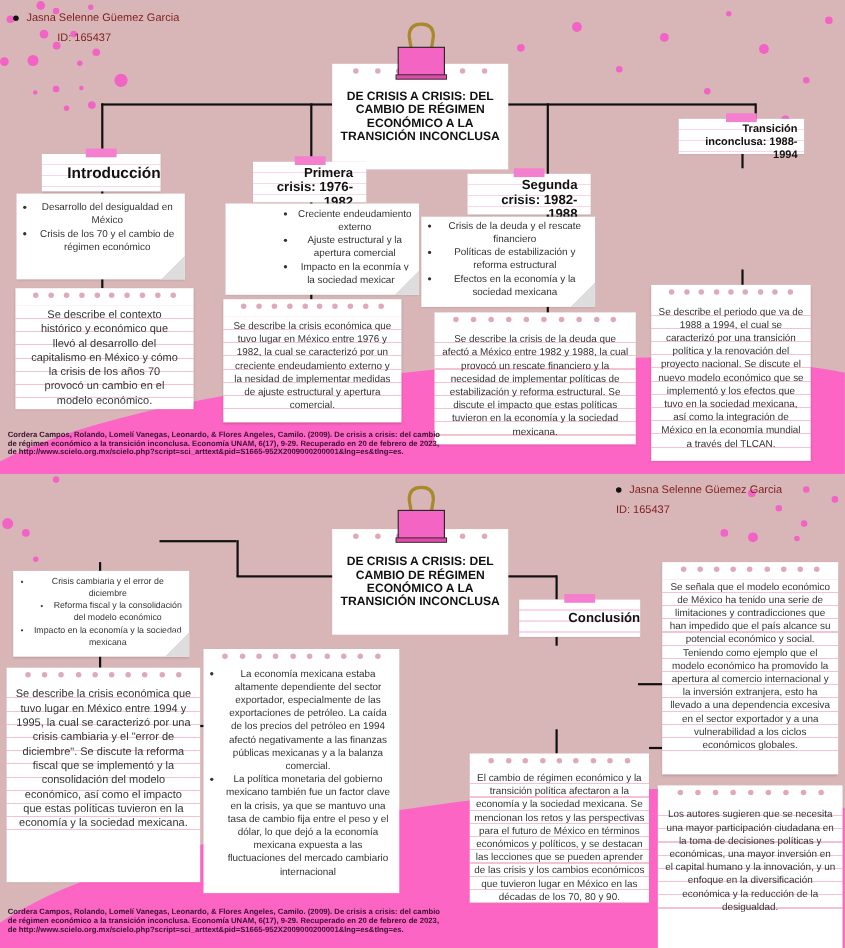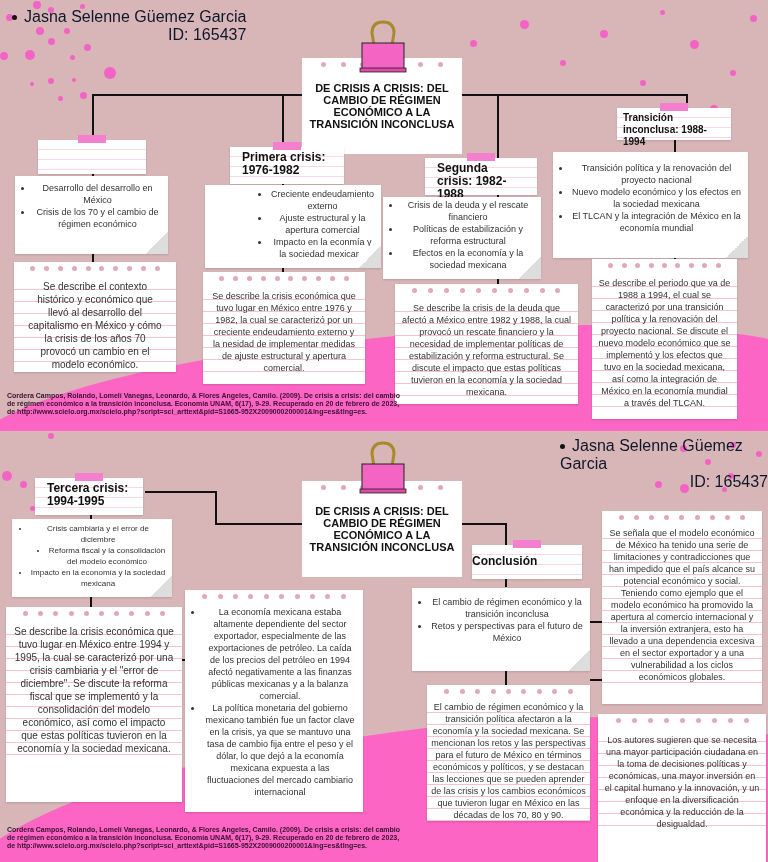--- a/index.html
+++ b/index.html
@@ -3,30 +3,30 @@
 <meta charset="utf-8">
 <style>
   html, body { margin:0; padding:0; }
   body { width:768px; height:862px; position:relative; overflow:hidden; background:#d8b6b8; font-family:"Liberation Sans", sans-serif; color:#222; }
   .panel { position:absolute; left:0; width:768px; height:431px; overflow:hidden; background:#d8b6b8; }
   .panel.top { top:0; }
   .panel.bottom { top:431px; }
   .wave { position:absolute; background:#fc65c4; }
   .dot { position:absolute; border-radius:50%; background:#f263c5; }
   .line { position:absolute; background:#111; }
-  .author { position:absolute; font-size:16px; color:#0f172a; line-height:18px; }
+  .author { position:absolute; font-size:10px; color:#7f1d1d; line-height:18px; }
   .author .bullet { display:inline-block; width:5px; height:5px; background:#111; border-radius:50%; margin-right:7px; vertical-align:middle; }
-  .author .id { display:block; text-align:right; }
+  .author .id { display:block; text-align:left; }
   .card { position:absolute; background:#fff; box-shadow:0 1px 2px rgba(0,0,0,0.15); }
   .card .txt { font-size:9px; line-height:12px; text-align:center; color:#333; padding:0 6px; }
   .lined .txt { background-image:repeating-linear-gradient(to bottom, transparent 0, transparent 11px, rgba(230,120,150,0.45) 11px, rgba(230,120,150,0.45) 12px); }
   .rings { height:12px; display:flex; justify-content:space-around; padding:4px 12px 0; }
   .ring { width:5px; height:5px; border-radius:50%; background:#e0a9b9; }
   .fold::after { content:""; position:absolute; right:0; bottom:0; width:22px; height:22px; background:linear-gradient(135deg, #fff 50%, #ddd 50%); }
-  .title-card { position:absolute; background:#fff; text-align:left; font-weight:bold; color:#111; font-size:13px; line-height:15px; padding-top:4px; box-shadow:0 1px 2px rgba(0,0,0,0.12); background-image:repeating-linear-gradient(to bottom, transparent 0, transparent 9px, rgba(240,140,190,0.35) 9px, rgba(240,140,190,0.35) 10px); }
+  .title-card { position:absolute; background:#fff; text-align:right; font-weight:bold; color:#111; font-size:13px; line-height:15px; padding-top:4px; box-shadow:0 1px 2px rgba(0,0,0,0.12); background-image:repeating-linear-gradient(to bottom, transparent 0, transparent 9px, rgba(240,140,190,0.35) 9px, rgba(240,140,190,0.35) 10px); }
   .title-card .tab { position:absolute; top:-5px; left:50%; transform:translateX(-50%); width:28px; height:8px; background:#f57fcf; }
   .main-card { position:absolute; background:#fff; text-align:center; font-weight:bold; font-size:12px; line-height:14px; color:#111; padding-top:24px; }
   .clip { position:absolute; }
   ul.bl { margin:0; padding:0 6px 0 18px; list-style:disc; text-align:center; }
   ul.bl li { font-size:9px; line-height:12px; color:#333; }
   .ref { position:absolute; font-size:7px; line-height:8px; color:#3a1030; font-weight:bold; }
 </style>
 </head>
 <body>
 
@@ -96,44 +96,45 @@
   <div class="clip" style="left:358px;top:18px;">
     <svg width="50" height="55" viewBox="0 0 50 55">
         <path d="M18 40 L14 15 Q14 4 25 4 Q36 4 36 15 L32 40" fill="none" stroke="#a98a2a" stroke-width="3"></path>
         <rect x="4" y="25" width="42" height="27" fill="#f364c3" stroke="#222" stroke-width="1"></rect>
         <rect x="2" y="50" width="46" height="4" fill="#e04aa9" stroke="#222" stroke-width="0.8"></rect>
       </svg>
   </div>
 
   <div class="title-card" style="left:38px;top:140px;width:108px;height:30px;">
     <span class="tab"></span>
+    <div style="font-size:14px;line-height:26px;">Introducción</div>
   </div>
   <div class="card lined fold" style="left:15px;top:176px;width:153px;height:72px;padding-top:6px;">
     <ul class="bl">
-      <li>Desarrollo del desarrollo en México</li>
+      <li>Desarrollo del desigualdad en México</li>
       <li>Crisis de los 70 y el cambio de régimen económico</li>
     </ul>
   </div>
   <div class="card lined" style="left:14px;top:262px;width:162px;height:110px;">
     <div class="rings">
         <span class="ring"></span>
         <span class="ring"></span>
         <span class="ring"></span>
         <span class="ring"></span>
         <span class="ring"></span>
         <span class="ring"></span>
         <span class="ring"></span>
         <span class="ring"></span>
         <span class="ring"></span>
         <span class="ring"></span>
       </div>
     <div class="txt" style="font-size:10px;line-height:13px;padding:2px 12px;">Se describe el contexto histórico y económico que llevó al desarrollo del capitalismo en México y cómo la crisis de los años 70 provocó un cambio en el modelo económico.</div>
   </div>
 
-  <div class="title-card" style="left:230px;top:147px;width:114px;height:33px;">
+  <div class="title-card" style="left:230px;top:147px;width:103px;height:33px;">
     <span class="tab"></span>
     <div style="padding:0 12px;font-size:12px;line-height:13px;">Primera crisis: 1976-1982</div>
   </div>
   <div class="card lined fold" style="left:205px;top:185px;width:129px;height:80px;padding-top:3px;padding-left:47px;">
     <ul class="bl">
       <li>Creciente endeudamiento externo</li>
       <li>Ajuste estructural y la apertura comercial</li>
       <li>Impacto en la econmía y la sociedad mexicana</li>
     </ul>
   </div>
@@ -176,27 +177,20 @@
         <span class="ring"></span>
         <span class="ring"></span>
         <span class="ring"></span>
       </div>
     <div class="txt" style="padding:2px 6px;">Se describe la crisis de la deuda que afectó a México entre 1982 y 1988, la cual provocó un rescate financiero y la necesidad de implementar políticas de estabilización y reforma estructural. Se discute el impacto que estas políticas tuvieron en la economía y la sociedad mexicana.</div>
   </div>
 
   <div class="title-card" style="left:617px;top:108px;width:114px;height:28px;">
     <span class="tab"></span>
     <div style="padding:0 6px;font-size:10px;line-height:12px;">Transición inconclusa: 1988-1994</div>
-  </div>
-  <div class="card lined fold" style="left:553px;top:152px;width:195px;height:96px;padding-top:10px;">
-    <ul class="bl">
-      <li>Transición política y la renovación del proyecto nacional</li>
-      <li>Nuevo modelo económico y los efectos en la sociedad mexicana</li>
-      <li>El TLCAN y la integración de México en la economía mundial</li>
-    </ul>
   </div>
   <div class="card lined" style="left:592px;top:259px;width:145px;height:160px;">
     <div class="rings">
         <span class="ring"></span>
         <span class="ring"></span>
         <span class="ring"></span>
         <span class="ring"></span>
         <span class="ring"></span>
         <span class="ring"></span>
         <span class="ring"></span>
@@ -256,24 +250,20 @@
     <div style="padding:0 6px;font-size:11px;line-height:12px;">DE CRISIS A CRISIS: DEL CAMBIO DE RÉGIMEN ECONÓMICO A LA TRANSICIÓN INCONCLUSA</div>
   </div>
   <div class="clip" style="left:358px;top:8px;">
     <svg width="50" height="55" viewBox="0 0 50 55">
         <path d="M18 40 L14 15 Q14 4 25 4 Q36 4 36 15 L32 40" fill="none" stroke="#a98a2a" stroke-width="3"></path>
         <rect x="4" y="25" width="42" height="27" fill="#f364c3" stroke="#222" stroke-width="1"></rect>
         <rect x="2" y="50" width="46" height="4" fill="#e04aa9" stroke="#222" stroke-width="0.8"></rect>
       </svg>
   </div>
 
-  <div class="title-card" style="left:35px;top:47px;width:108px;height:33px;">
-    <span class="tab"></span>
-    <div style="padding:0 12px;font-size:12px;line-height:13px;">Tercera crisis: 1994-1995</div>
-  </div>
   <div class="card lined fold" style="left:12px;top:88px;width:160px;height:74px;padding-top:4px;">
     <ul class="bl">
       <li style="font-size:8px;line-height:11px;">Crisis cambiaria y el error de diciembre</li>
       <li style="font-size:8px;line-height:11px;margin-left:18px;">Reforma fiscal y la consolidación del modelo económico</li>
       <li style="font-size:8px;line-height:11px;">Impacto en la economía y la sociedad mexicana</li>
     </ul>
   </div>
   <div class="card lined" style="left:6px;top:176px;width:176px;height:195px;">
     <div class="rings">
         <span class="ring"></span>
@@ -305,26 +295,20 @@
     <ul class="bl">
       <li>La economía mexicana estaba altamente dependiente del sector exportador, especialmente de las exportaciones de petróleo. La caída de los precios del petróleo en 1994 afectó negativamente a las finanzas públicas mexicanas y a la balanza comercial.</li>
       <li>La política monetaria del gobierno mexicano también fue un factor clave en la crisis, ya que se mantuvo una tasa de cambio fija entre el peso y el dólar, lo que dejó a la economía mexicana expuesta a las fluctuaciones del mercado cambiario internacional</li>
     </ul>
   </div>
 
   <div class="title-card" style="left:472px;top:114px;width:110px;height:30px;">
     <span class="tab"></span>
     <div style="font-size:12px;line-height:24px;">Conclusión</div>
   </div>
-  <div class="card lined fold" style="left:412px;top:157px;width:178px;height:75px;padding-top:8px;">
-    <ul class="bl">
-      <li>El cambio de régimen económico y la transición inconclusa</li>
-      <li>Retos y perspectivas para el futuro de México</li>
-    </ul>
-  </div>
   <div class="card lined" style="left:427px;top:254px;width:163px;height:136px;">
     <div class="rings">
         <span class="ring"></span>
         <span class="ring"></span>
         <span class="ring"></span>
         <span class="ring"></span>
         <span class="ring"></span>
         <span class="ring"></span>
         <span class="ring"></span>
         <span class="ring"></span>

